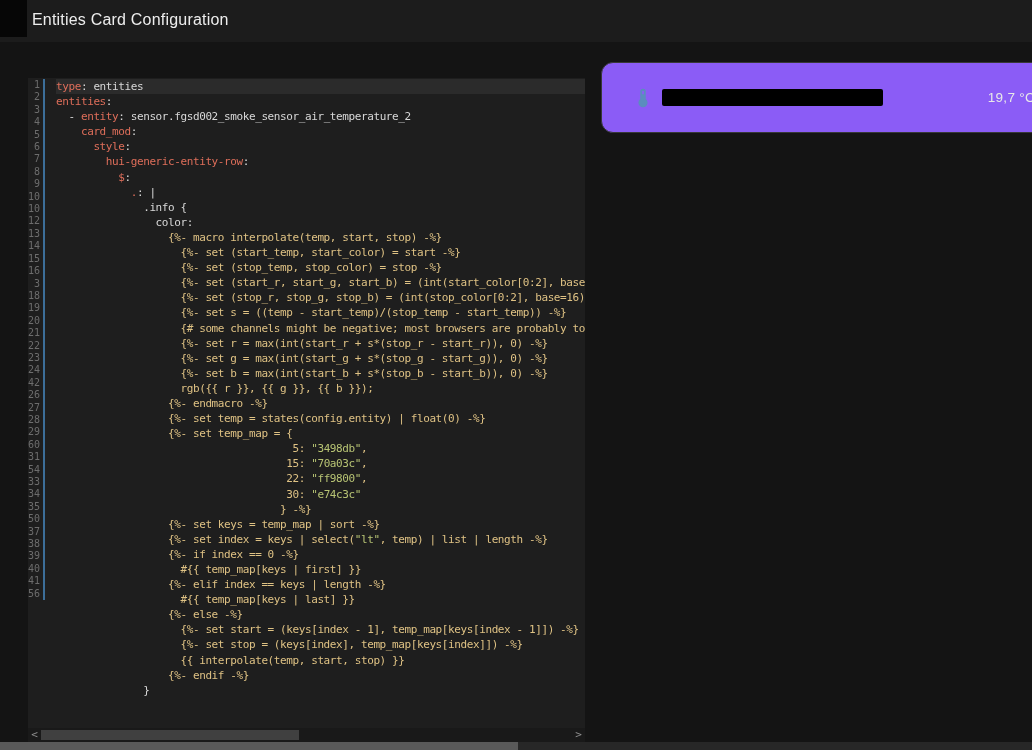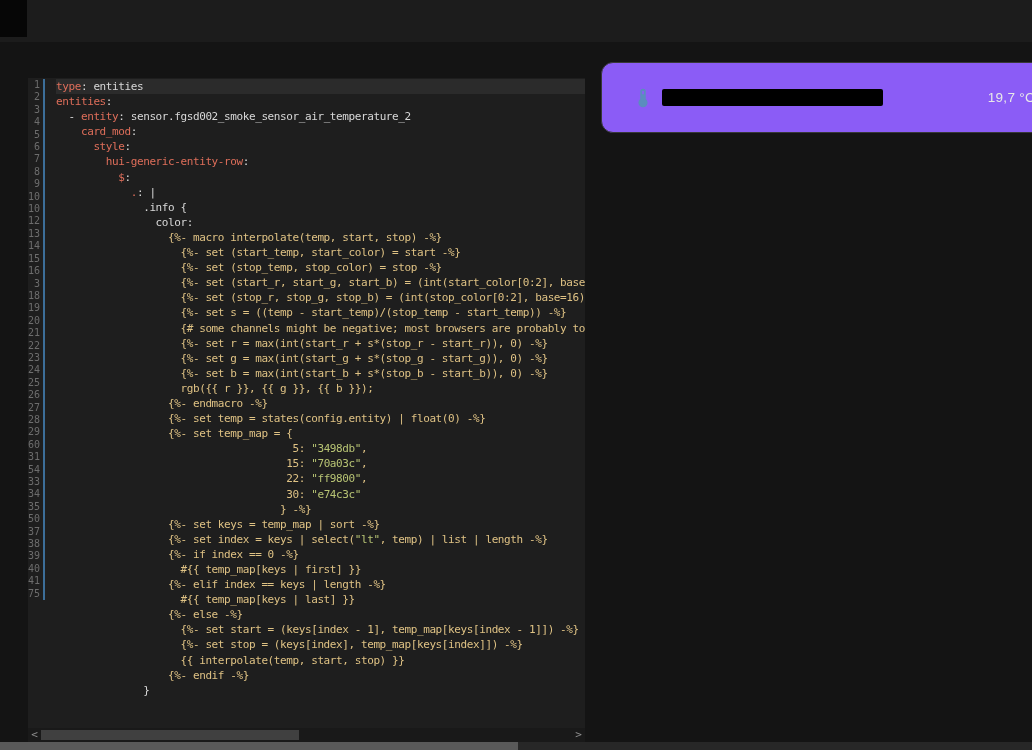--- a/index.html
+++ b/index.html
@@ -122,20 +122,21 @@
     font-size: 13.5px;
     letter-spacing: 0.3px;
     white-space: nowrap;
   }
 </style>
 </head>
 <body>
 
 <div class="titlebar">
   <div class="corner-notch"></div>
+  <div class="page-title">Entities Card Configuration</div>
 </div>
 
 <div class="editor">
   <div class="editor-body">
     <div class="gutter">
         <div class="ln">1</div>
         <div class="ln">2</div>
         <div class="ln">3</div>
         <div class="ln">4</div>
         <div class="ln">5</div>
@@ -151,38 +152,38 @@
         <div class="ln">15</div>
         <div class="ln">16</div>
         <div class="ln">3</div>
         <div class="ln">18</div>
         <div class="ln">19</div>
         <div class="ln">20</div>
         <div class="ln">21</div>
         <div class="ln">22</div>
         <div class="ln">23</div>
         <div class="ln">24</div>
-        <div class="ln">25</div>
+        <div class="ln">42</div>
         <div class="ln">26</div>
         <div class="ln">27</div>
         <div class="ln">28</div>
         <div class="ln">29</div>
         <div class="ln">60</div>
         <div class="ln">31</div>
         <div class="ln">54</div>
         <div class="ln">33</div>
         <div class="ln">34</div>
         <div class="ln">35</div>
         <div class="ln">50</div>
         <div class="ln">37</div>
         <div class="ln">38</div>
         <div class="ln">39</div>
         <div class="ln">40</div>
         <div class="ln">41</div>
-        <div class="ln">75</div>
+        <div class="ln">56</div>
       </div>
     <div class="code-lines"><div class="code-line active"><span class="tok-k">type</span><span class="tok-p">: entities</span></div><div class="code-line"><span class="tok-k">entities</span><span class="tok-p">:</span></div><div class="code-line"><span class="tok-p">  - </span><span class="tok-k">entity</span><span class="tok-p">: sensor.fgsd002_smoke_sensor_air_temperature_2</span></div><div class="code-line"><span class="tok-p">    </span><span class="tok-k">card_mod</span><span class="tok-p">:</span></div><div class="code-line"><span class="tok-p">      </span><span class="tok-k">style</span><span class="tok-p">:</span></div><div class="code-line"><span class="tok-p">        </span><span class="tok-k">hui-generic-entity-row</span><span class="tok-p">:</span></div><div class="code-line"><span class="tok-p">          </span><span class="tok-k">$</span><span class="tok-p">:</span></div><div class="code-line"><span class="tok-p">            </span><span class="tok-k">.</span><span class="tok-p">: |</span></div><div class="code-line"><span class="tok-p">              .info {</span></div><div class="code-line"><span class="tok-p">                color:</span></div><div class="code-line"><span class="tok-b">                  {%- macro interpolate(temp, start, stop) -%}</span></div><div class="code-line"><span class="tok-b">                    {%- set (start_temp, start_color) = start -%}</span></div><div class="code-line"><span class="tok-b">                    {%- set (stop_temp, stop_color) = stop -%}</span></div><div class="code-line"><span class="tok-b">                    {%- set (start_r, start_g, start_b) = (int(start_color[0:2], base=16), int(start_color[2:4], base=16), int(start_color[4:6], base=16)) -%}</span></div><div class="code-line"><span class="tok-b">                    {%- set (stop_r, stop_g, stop_b) = (int(stop_color[0:2], base=16), int(stop_color[2:4], base=16), int(stop_color[4:6], base=16)) -%}</span></div><div class="code-line"><span class="tok-b">                    {%- set s = ((temp - start_temp)/(stop_temp - start_temp)) -%}</span></div><div class="code-line"><span class="tok-b">                    {# some channels might be negative; most browsers are probably tolerant, but let's be safe #}</span></div><div class="code-line"><span class="tok-b">                    {%- set r = max(int(start_r + s*(stop_r - start_r)), 0) -%}</span></div><div class="code-line"><span class="tok-b">                    {%- set g = max(int(start_g + s*(stop_g - start_g)), 0) -%}</span></div><div class="code-line"><span class="tok-b">                    {%- set b = max(int(start_b + s*(stop_b - start_b)), 0) -%}</span></div><div class="code-line"><span class="tok-b">                    rgb({{ r }}, {{ g }}, {{ b }});</span></div><div class="code-line"><span class="tok-b">                  {%- endmacro -%}</span></div><div class="code-line"><span class="tok-b">                  {%- set temp = states(config.entity) | float(0) -%}</span></div><div class="code-line"><span class="tok-b">                  {%- set temp_map = {</span></div><div class="code-line"><span class="tok-b">                                      5: </span><span class="tok-s">"3498db"</span><span class="tok-b">,</span></div><div class="code-line"><span class="tok-b">                                     15: </span><span class="tok-s">"70a03c"</span><span class="tok-b">,</span></div><div class="code-line"><span class="tok-b">                                     22: </span><span class="tok-s">"ff9800"</span><span class="tok-b">,</span></div><div class="code-line"><span class="tok-b">                                     30: </span><span class="tok-s">"e74c3c"</span></div><div class="code-line"><span class="tok-b">                                    } -%}</span></div><div class="code-line"><span class="tok-b">                  {%- set keys = temp_map | sort -%}</span></div><div class="code-line"><span class="tok-b">                  {%- set index = keys | select(</span><span class="tok-s">"lt"</span><span class="tok-b">, temp) | list | length -%}</span></div><div class="code-line"><span class="tok-b">                  {%- if index == 0 -%}</span></div><div class="code-line"><span class="tok-b">                    #{{ temp_map[keys | first] }}</span></div><div class="code-line"><span class="tok-b">                  {%- elif index == keys | length -%}</span></div><div class="code-line"><span class="tok-b">                    #{{ temp_map[keys | last] }}</span></div><div class="code-line"><span class="tok-b">                  {%- else -%}</span></div><div class="code-line"><span class="tok-b">                    {%- set start = (keys[index - 1], temp_map[keys[index - 1]]) -%}</span></div><div class="code-line"><span class="tok-b">                    {%- set stop = (keys[index], temp_map[keys[index]]) -%}</span></div><div class="code-line"><span class="tok-b">                    {{ interpolate(temp, start, stop) }}</span></div><div class="code-line"><span class="tok-b">                  {%- endif -%}</span></div><div class="code-line"><span class="tok-p">              }</span></div><div class="code-line">&nbsp;</div></div>
   </div>
   <div class="ed-hscroll">
     <div class="ed-arrow left">&lt;</div>
     <div class="ed-thumb"></div>
     <div class="ed-arrow right">&gt;</div>
   </div>
 </div>
 

